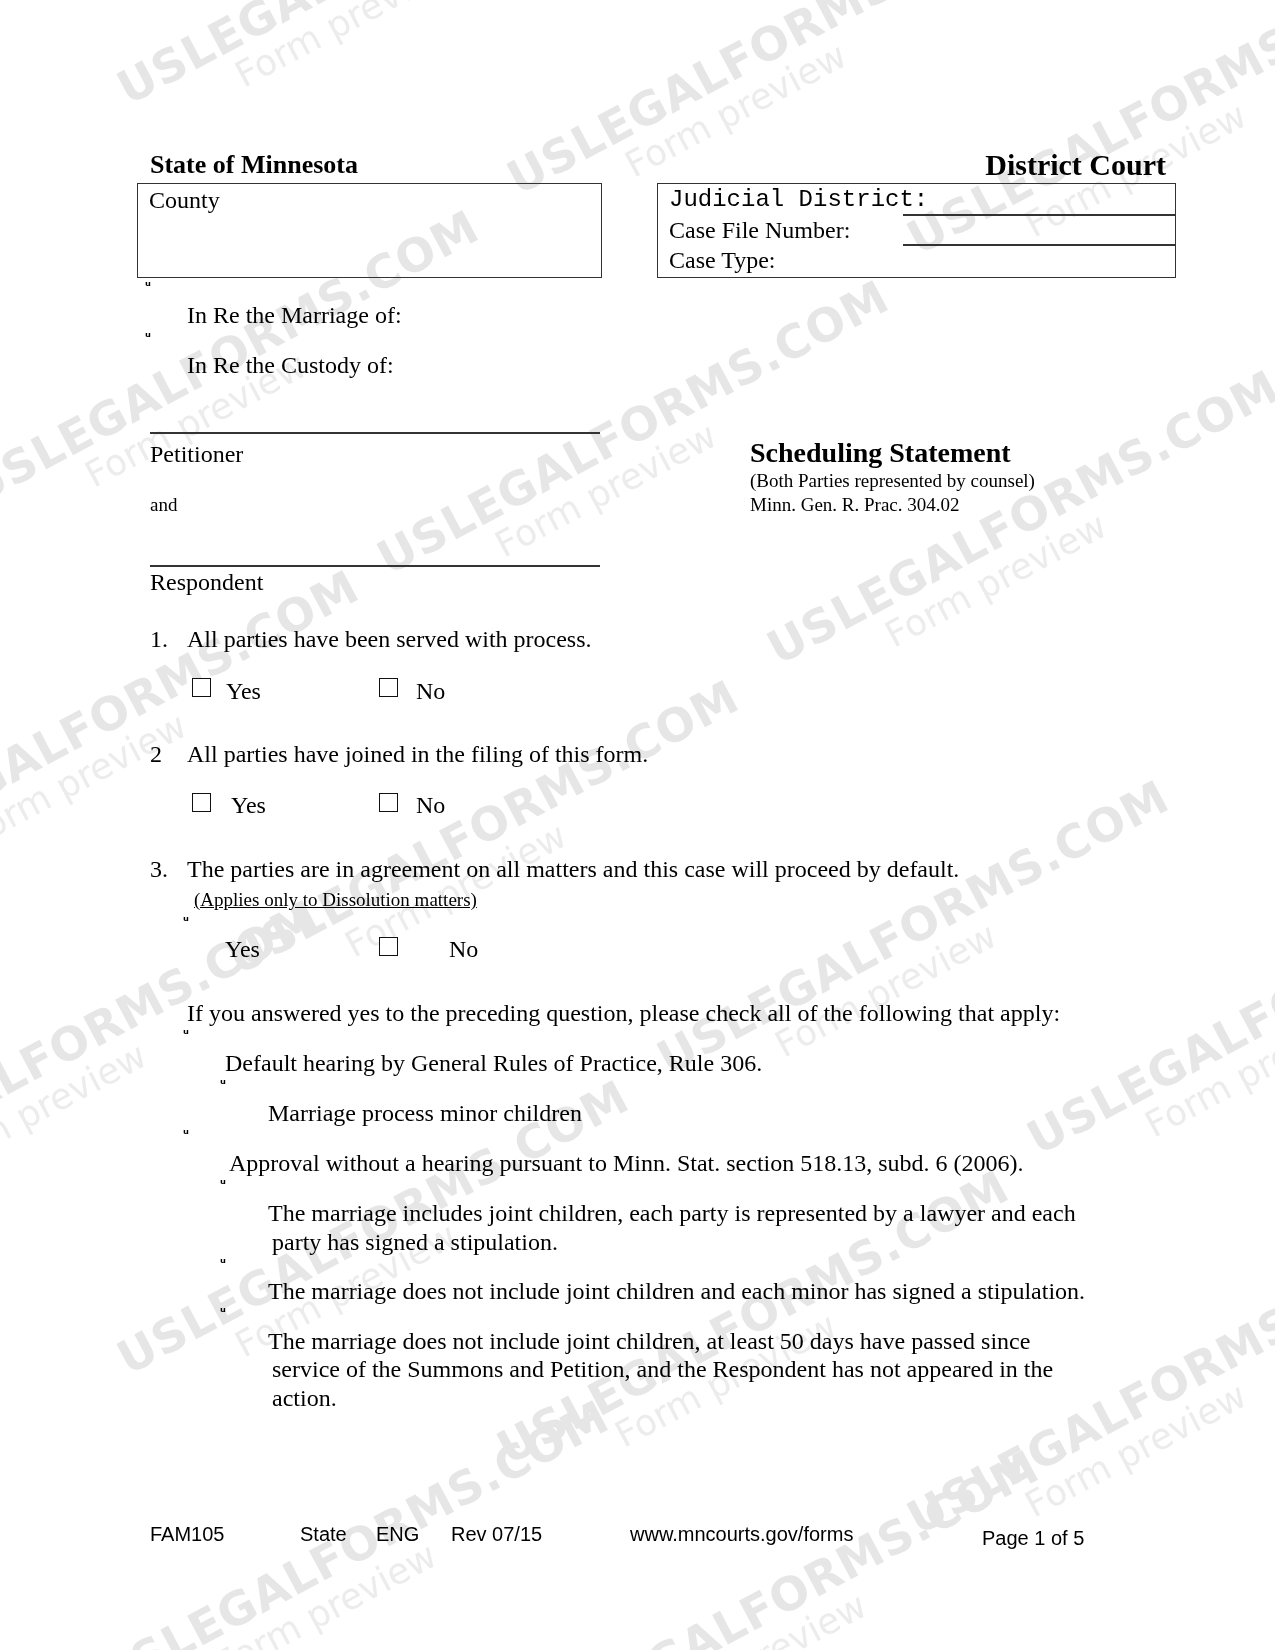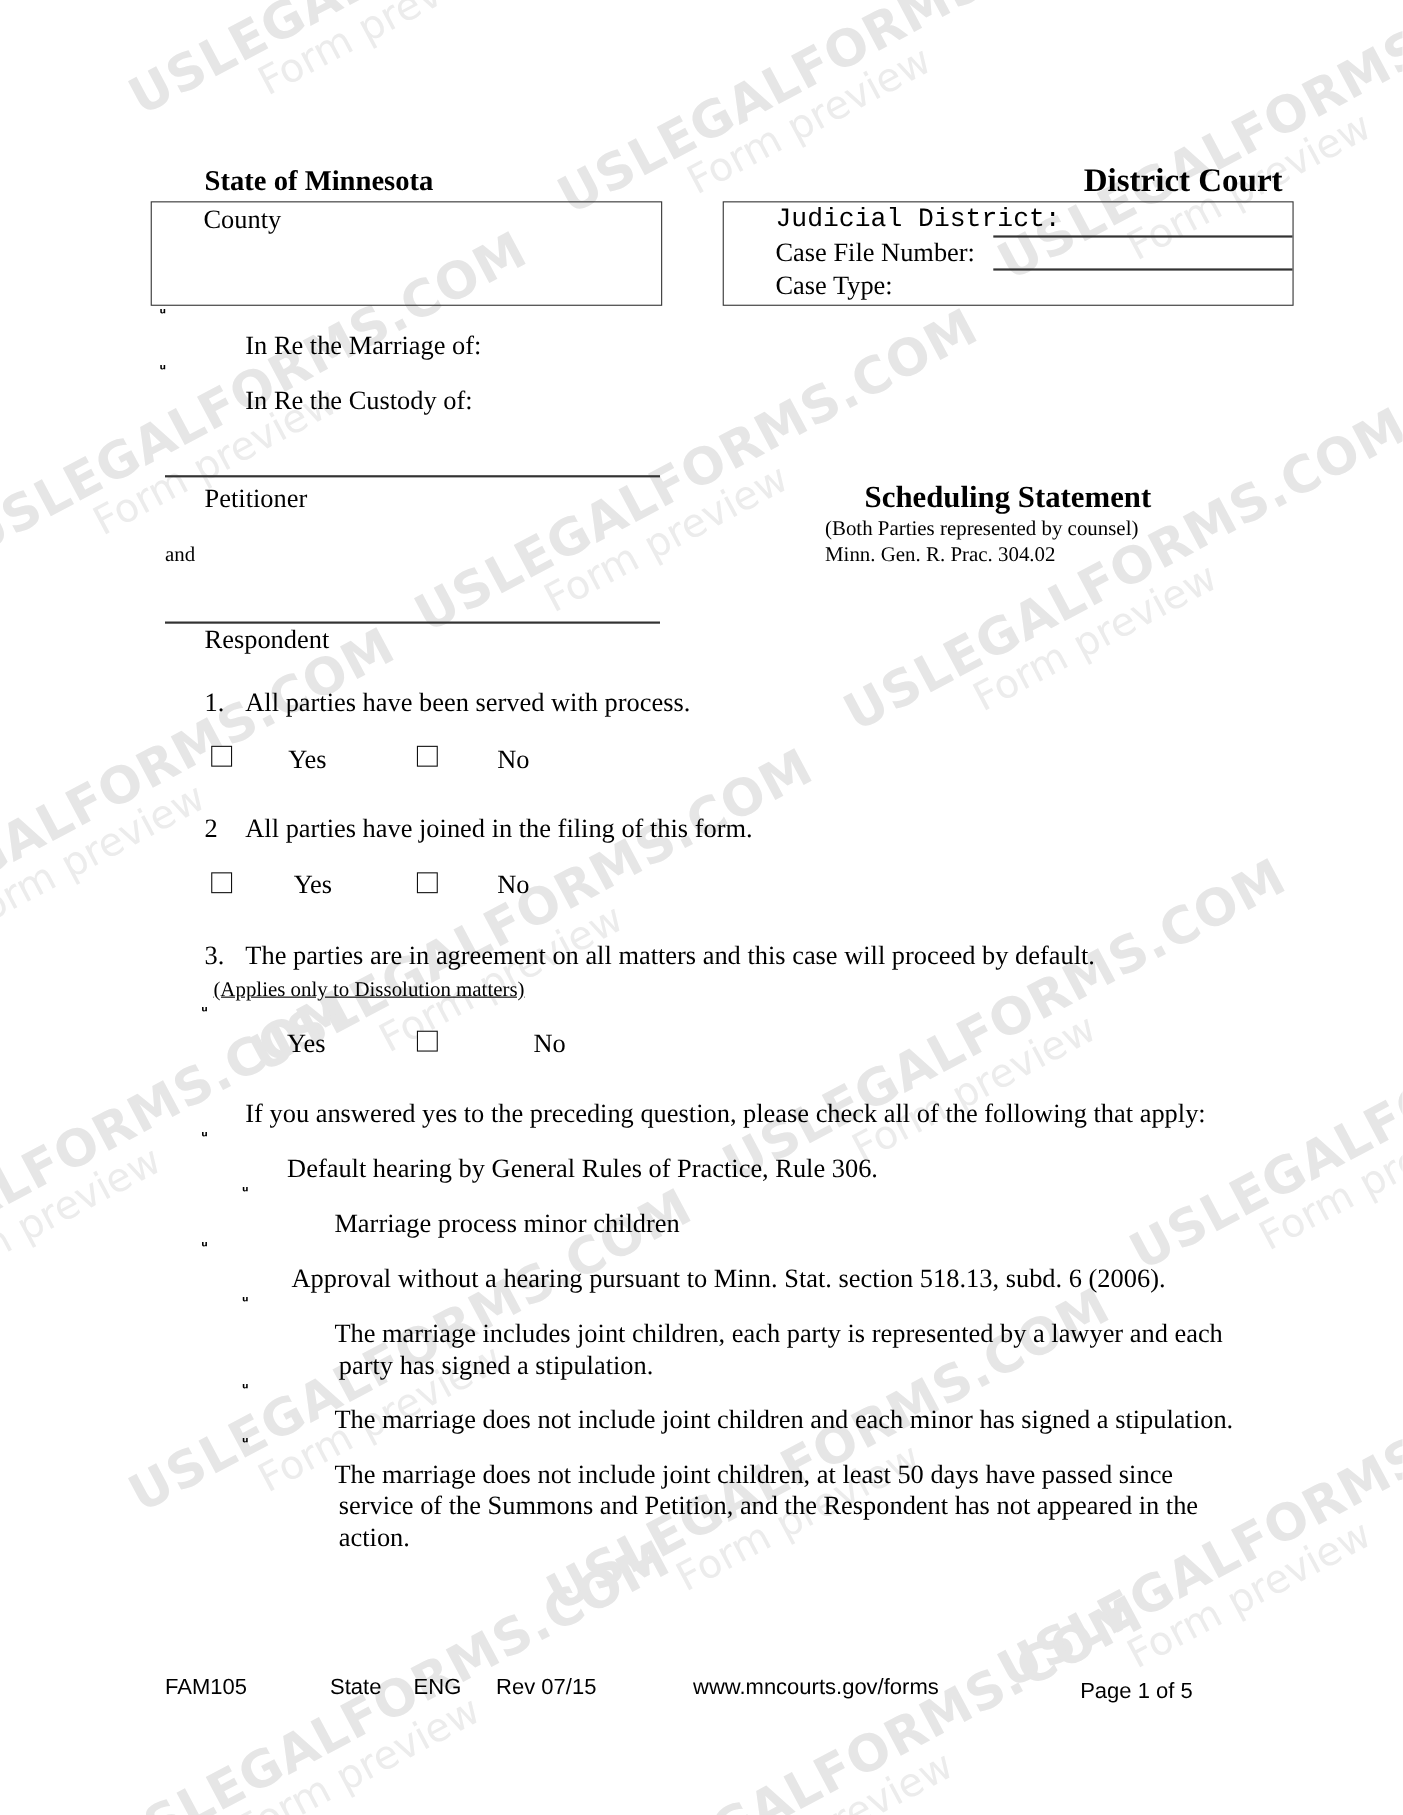--- a/index.html
+++ b/index.html
@@ -2,21 +2,21 @@
 <html><head>
 <meta charset="utf-8">
 <style>
   html, body { margin: 0; padding: 0; }
   body {
     width: 1275px; height: 1650px; position: relative; overflow: hidden;
     background: #ffffff; color: #000000;
     font-family: "Liberation Serif", "DejaVu Serif", serif;
   }
   .abs { position: absolute; }
-  .t { font-size: 24px; line-height: 28px; white-space: nowrap; margin-left: 36px; }
+  .t { font-size: 24px; line-height: 28px; white-space: nowrap; }
   .sm { font-size: 19px; line-height: 22px; white-space: nowrap; }
   .bold { font-weight: bold; }
   .box { position: absolute; border: 1.5px solid #333; box-sizing: border-box; padding-left: 40px; }
   .hline { position: absolute; height: 0; border-top: 2px solid #333; }
   .cb {
     position: absolute; width: 19px; height: 19px;
     border: 1.6px solid #111; box-sizing: border-box; background: #fff;
   }
   .mark { position: absolute; font-size: 13px; font-weight: bold; line-height: 14px; font-family: "DejaVu Sans", sans-serif; }
   .footer { font-family: "Liberation Sans", "DejaVu Sans", sans-serif; font-size: 20px; line-height: 24px; white-space: nowrap; }

